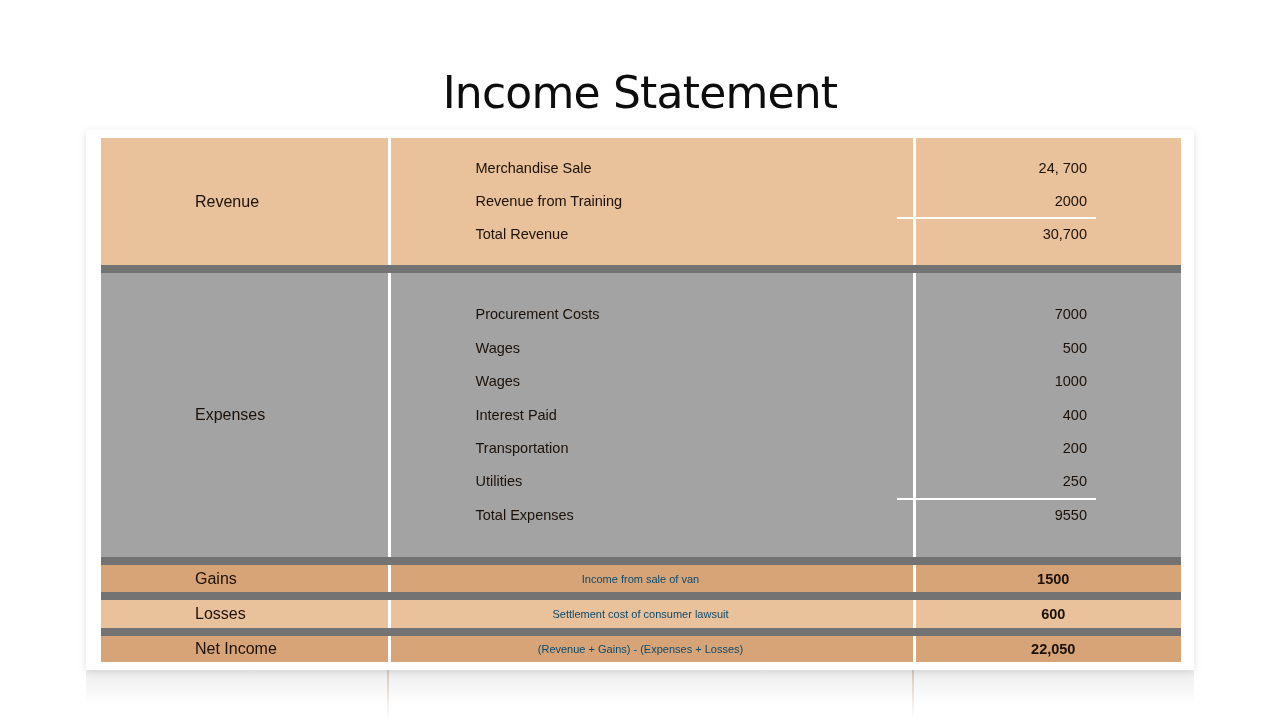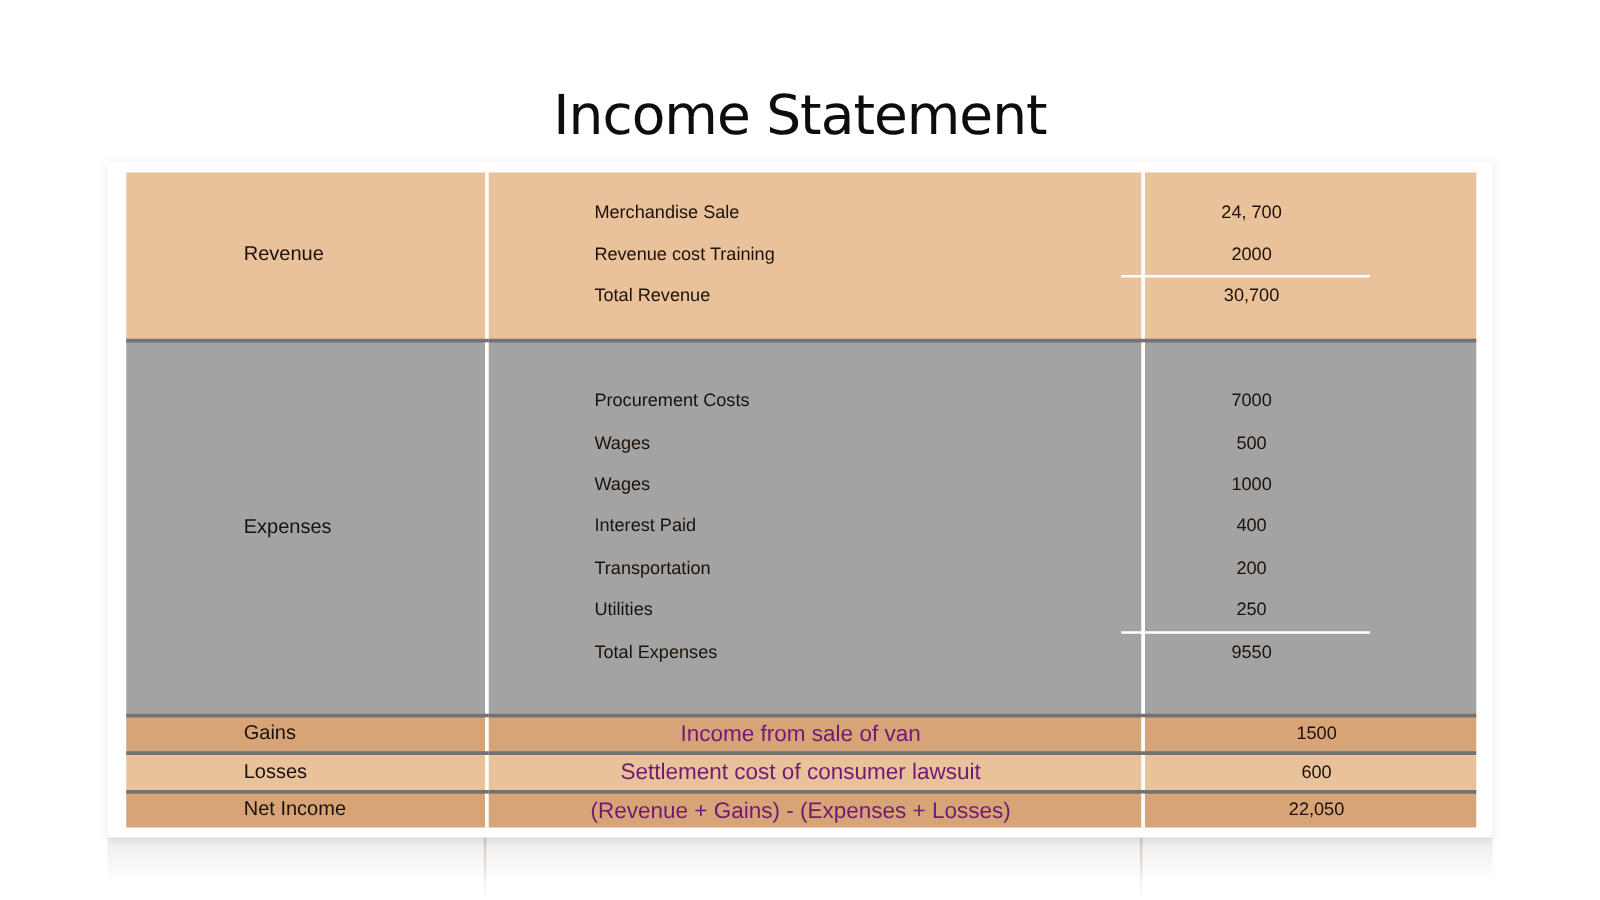--- a/index.html
+++ b/index.html
@@ -68,21 +68,21 @@
     width: 100%;
     height: 100%;
     border-collapse: collapse;
     table-layout: fixed;
   }
 
   .income-table td {
     padding: 0;
     vertical-align: middle;
     border-right: 3px solid #ffffff;
-    border-bottom: 3px solid #737373;
+    border-bottom: 8px solid #737373;
     box-sizing: border-box;
   }
   .income-table tr:last-child td { border-bottom: none; }
   .income-table td:last-child { border-right: none; }
 
   .col-cat   { width: 288px; }
   .col-desc  { width: 525px; }
   .col-val   { width: 267px; }
 
   
@@ -109,32 +109,32 @@
   .desc-item {
     font-family: "Liberation Sans", sans-serif;
     font-size: 14.5px;
     color: #1c1108;
     line-height: 33.4px;
     white-space: nowrap;
   }
   .desc-center {
     text-align: center;
     font-family: "Liberation Sans", sans-serif;
-    font-size: 18px;
-    color: #701a75;
+    font-size: 11px;
+    color: #0c4a6e;
     white-space: nowrap;
     padding-right: 22px;
   }
 
   
   .val-list {
     padding-right: 94px;
     padding-top: 4px;
     padding-bottom: 4px;
-    text-align: center;
+    text-align: right;
   }
   .val-item {
     font-family: "Liberation Sans", sans-serif;
     font-size: 14.5px;
     color: #1c1108;
     line-height: 33.4px;
     white-space: nowrap;
     position: relative;
   }
   .val-item.ruled::after {
@@ -146,20 +146,21 @@
     height: 2px;
     background: #ffffff;
   }
   .val-center {
     text-align: center;
     font-family: "Liberation Sans", sans-serif;
     font-size: 14.5px;
     color: #1c1108;
     white-space: nowrap;
     padding-left: 10px;
+    font-weight: bold;
   }
 </style>
 </head>
 <body>
 
 <div class="slide-title">Income Statement</div>
 
 <div class="sheet-fade"></div>
 <div class="ghost-line g1"></div>
 <div class="ghost-line g2"></div>
@@ -168,21 +169,21 @@
   <table class="income-table">
     <tbody>
 
       <tr>
         <td class="col-cat band-light">
           <div class="cat-label">Revenue</div>
         </td>
         <td class="col-desc band-light">
           <div class="desc-list">
             <div class="desc-item">Merchandise Sale</div>
-            <div class="desc-item">Revenue cost Training</div>
+            <div class="desc-item">Revenue from Training</div>
             <div class="desc-item">Total Revenue</div>
           </div>
         </td>
         <td class="col-val band-light">
           <div class="val-list">
             <div class="val-item">24, 700</div>
             <div class="val-item ruled">2000</div>
             <div class="val-item">30,700</div>
           </div>
         </td>

